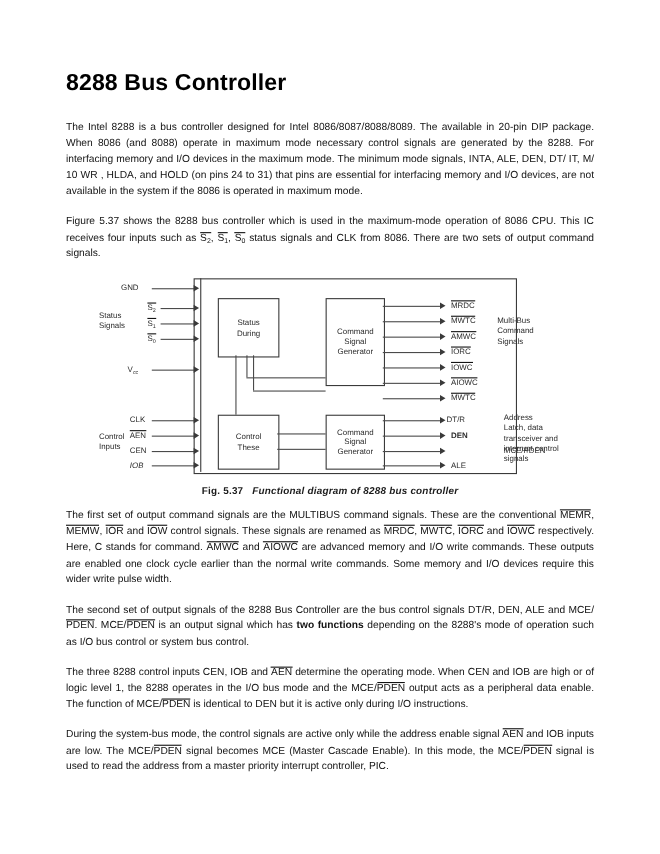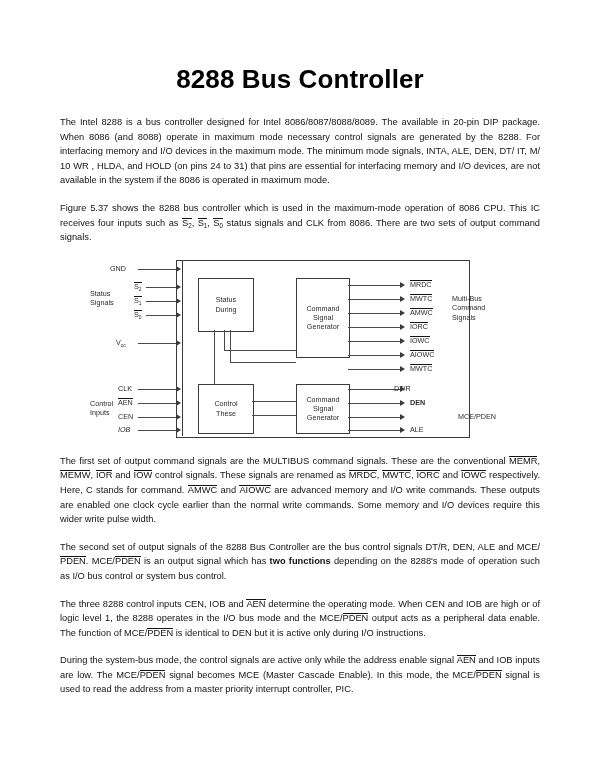--- a/index.html
+++ b/index.html
@@ -16,23 +16,22 @@
     overflow: hidden;
   }
   .page {
     width: 600px;
     height: 776px;
     box-sizing: border-box;
     padding: 56px 60px 10px 60px;
     position: relative;
   }
   h1.doc-title {
-    font-size: 26px;
+    font-size: 21px;
     font-weight: bold;
-    text-align: center;
     margin: 8px 0 20px 0;
     letter-spacing: 0.1px;
   }
   p.para {
     font-size: 9.3px;
     line-height: 14.6px;
     text-align: justify;
     margin: 0 0 13px 0;
     color: #131313;
   }
@@ -256,28 +255,38 @@
       <div class="lbl" style="left:320px; top:78px;"><span class="ovl">IOWC</span></div>
       <div class="lbl" style="left:320px; top:92px;"><span class="ovl">AIOWC</span></div>
       <div class="lbl" style="left:320px; top:106px;"><span class="ovl">MWTC</span></div>
 
       <div class="lbl lbl-grp" style="left:362px; top:36px;">
         <div>Multi-Bus</div>
         <div>Command</div>
         <div>Signals</div>
       </div>
 
-      <div class="lbl" style="left:304px; top:126px;"><span>DT/R</span></div>
+      <div class="lbl" style="left:316px; top:126px;"><span>DT/R</span></div>
       <div class="lbl" style="left:320px; top:140px;font-weight:bold;">DEN</div>
       <div class="lbl" style="left:320px; top:154px;padding-left:48px;">MCE/PDEN</div>
       <div class="lbl" style="left:320px; top:167px;">ALE</div>
 
+      <div class="lbl lbl-grp" style="left:368px; top:124px;">
+        <div>Address</div>
+        <div>Latch, data</div>
+        <div>transceiver and</div>
+        <div>interrupt control</div>
+        <div>signals</div>
+      </div>
 
     </div>
 
+    <div class="fig-caption">
+      <span class="fignum">Fig. 5.37</span>&nbsp;&nbsp;&nbsp;<span>Functional diagram of 8288 bus controller</span>
+    </div>
   </div>
 
   <p class="para"><span>The first set of output command signals are the MULTIBUS command signals. These are the conventional </span><span class="ovl">MEMR</span><span>, </span><span class="ovl">MEMW</span><span>, </span><span class="ovl">IOR</span><span> and </span><span class="ovl">IOW</span><span> control signals. These signals are renamed as </span><span class="ovl">MRDC</span><span>, </span><span class="ovl">MWTC</span><span>, </span><span class="ovl">IORC</span><span> and </span><span class="ovl">IOWC</span><span> respectively. Here, C stands for command. </span><span class="ovl">AMWC</span><span> and </span><span class="ovl">AIOWC</span><span> are advanced memory and I/O write commands. These outputs are enabled one clock cycle earlier than the normal write commands. Some memory and I/O devices require this wider write pulse width.</span></p>
 
   <p class="para"><span>The second set of output signals of the 8288 Bus Controller are the bus control signals DT/R, DEN, ALE and MCE/</span><span class="ovl">PDEN</span><span>. MCE/</span><span class="ovl">PDEN</span><span> is an output signal which has </span><span class="bold">two functions</span><span> depending on the 8288's mode of operation such as I/O bus control or system bus control.</span></p>
 
   <p class="para"><span>The three 8288 control inputs CEN, IOB and </span><span class="ovl">AEN</span><span> determine the operating mode. When CEN and IOB are high or of logic level 1, the 8288 operates in the I/O bus mode and the MCE/</span><span class="ovl">PDEN</span><span> output acts as a peripheral data enable. The function of MCE/</span><span class="ovl">PDEN</span><span> is identical to DEN but it is active only during I/O instructions.</span></p>
 
   <p class="para"><span>During the system-bus mode, the control signals are active only while the address enable signal </span><span class="ovl">AEN</span><span> and IOB inputs are low. The MCE/</span><span class="ovl">PDEN</span><span> signal becomes MCE (Master Cascade Enable). In this mode, the MCE/</span><span class="ovl">PDEN</span><span> signal is used to read the address from a master priority interrupt controller, PIC.</span></p>
 

